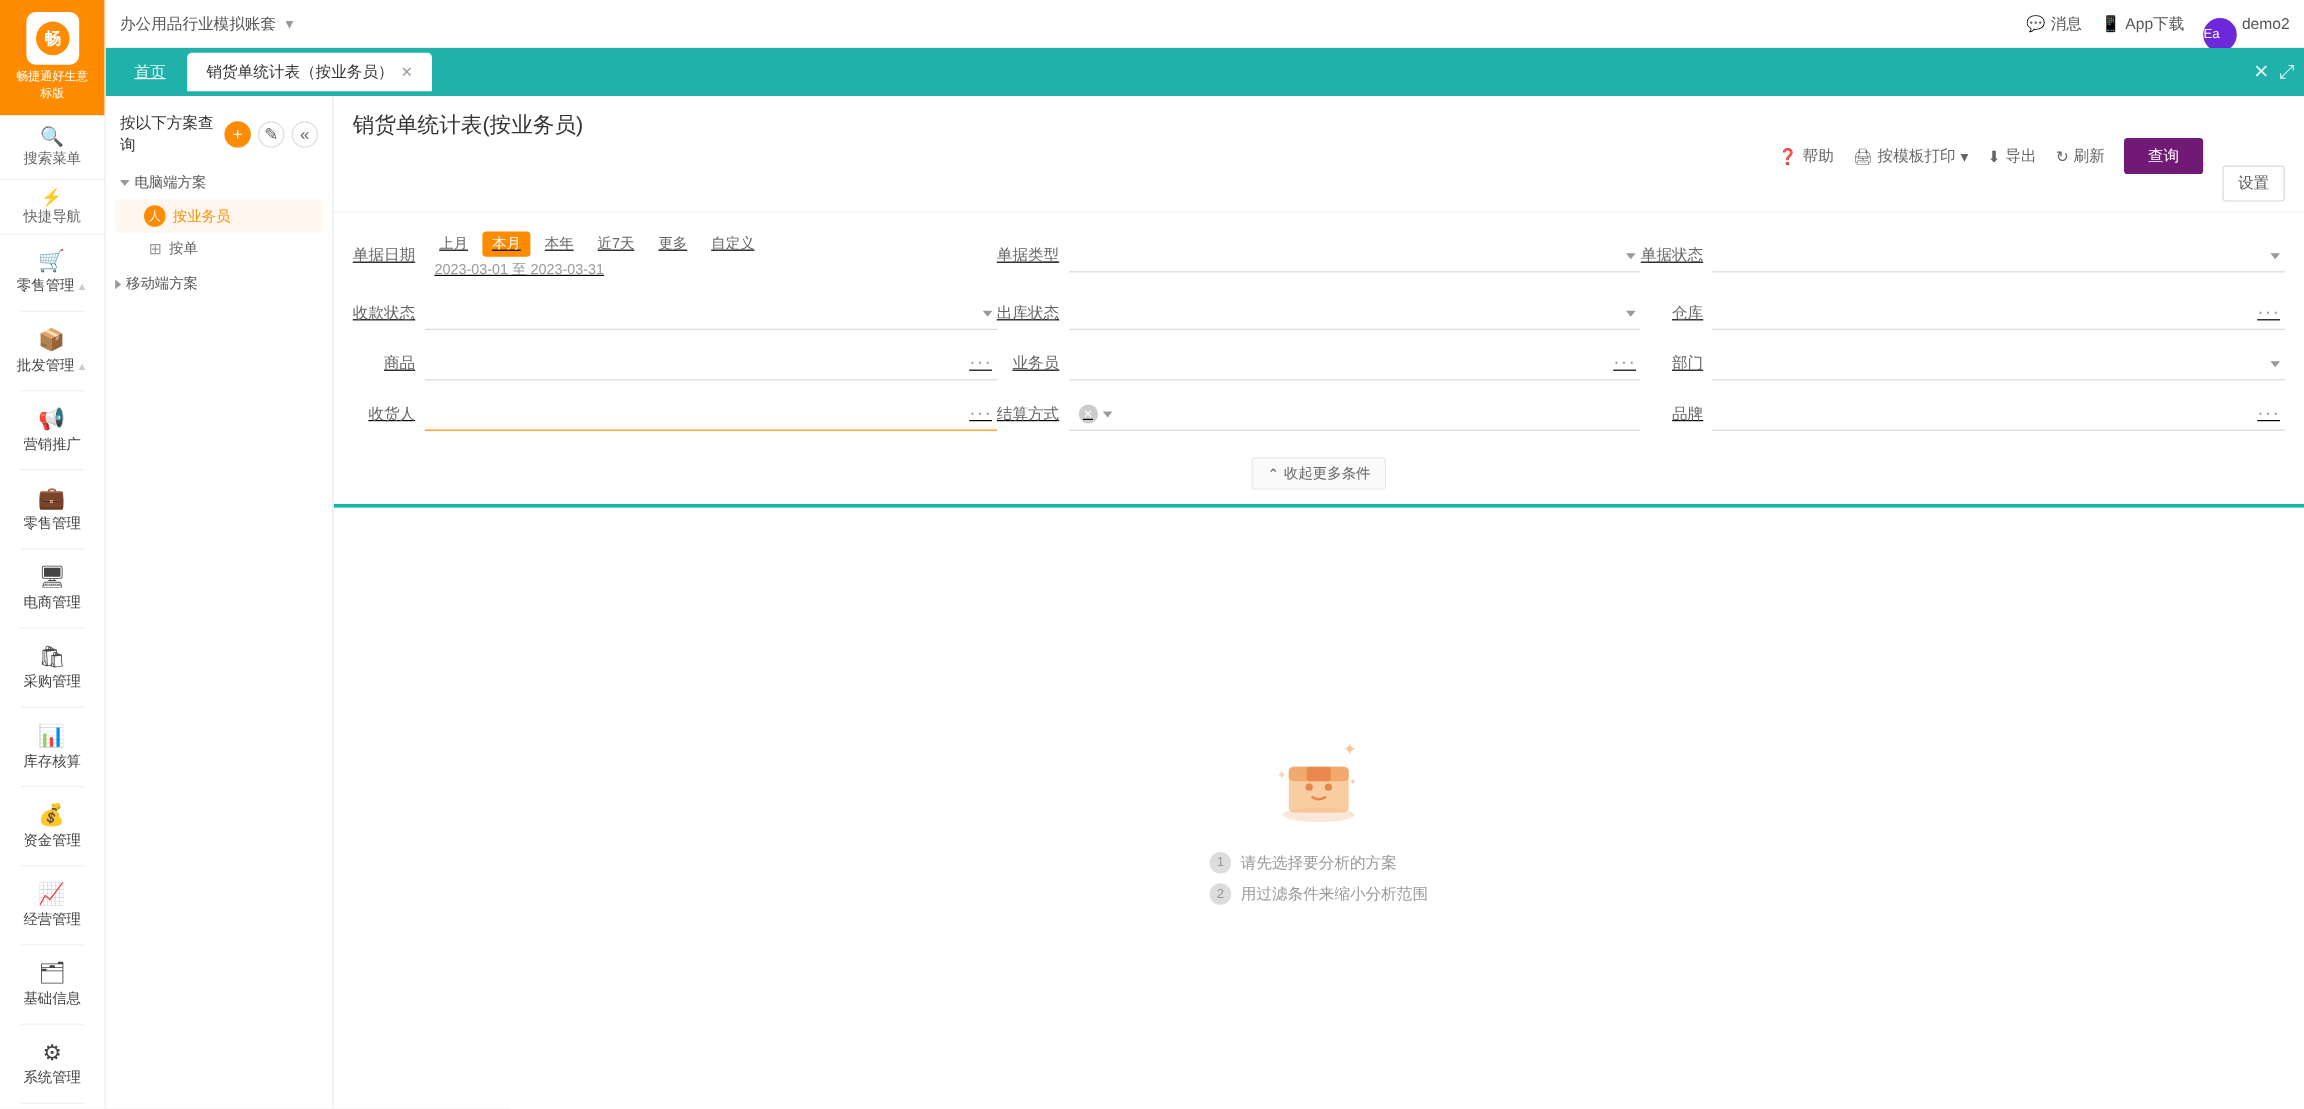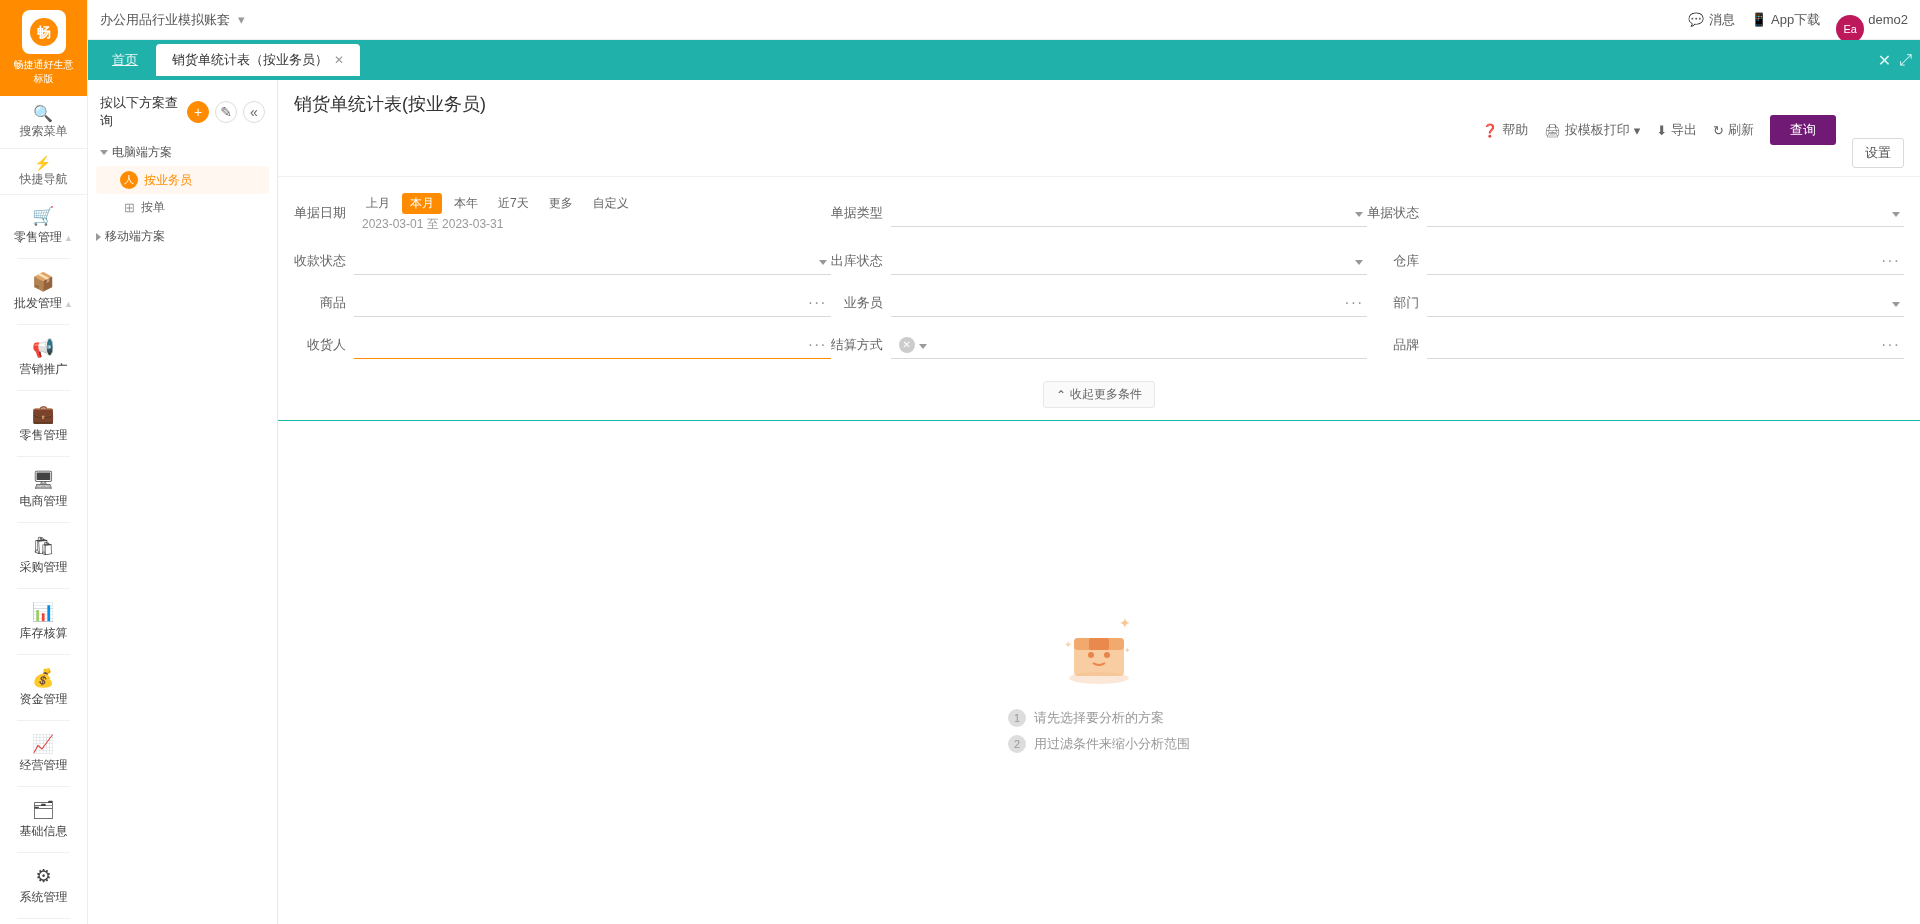--- a/index.html
+++ b/index.html
@@ -17,21 +17,21 @@
     .sidebar-divider { width: 80%; height: 1px; background: #f0f0f0; margin: 2px auto; }
 
     
     .main { flex: 1; display: flex; flex-direction: column; overflow: hidden; }
 
     
     .topbar { height: 40px; background: #fff; border-bottom: 1px solid #eee; display: flex; align-items: center; padding: 0 12px; justify-content: space-between; flex-shrink: 0; }
     .topbar-left { display: flex; align-items: center; gap: 8px; color: #555; font-size: 13px; }
     .topbar-right { display: flex; align-items: center; gap: 16px; color: #555; font-size: 13px; }
     .topbar-right-item { display: flex; align-items: center; gap: 4px; cursor: pointer; }
-    .user-avatar { width: 28px; height: 28px; border-radius: 50%; background: #be185d; display: flex; align-items: center; justify-content: center; color: #fff; font-size: 11px; overflow: hidden; margin-top: 19px; }
+    .user-avatar { width: 28px; height: 28px; border-radius: 50%; background: #6d28d9; display: flex; align-items: center; color: #fff; font-size: 11px; overflow: hidden; margin-top: 19px; }
 
     
     .tabbar { height: 40px; background: #20b2aa; display: flex; align-items: center; padding: 0 0 0 8px; flex-shrink: 0; gap: 2px; }
     .tab { height: 32px; padding: 0 16px; display: flex; align-items: center; gap: 6px; border-radius: 4px 4px 0 0; cursor: pointer; font-size: 13px; color: rgba(255,255,255,0.85); }
     .tab.active { background: #fff; color: #333; }
     .tab-close { font-size: 12px; color: #999; cursor: pointer; line-height: 1; }
     .tab-home { color: rgba(255,255,255,0.9); font-size: 13px; text-decoration: underline; }
     .tabbar-actions { margin-left: auto; display: flex; align-items: center; gap: 8px; padding-right: 8px; }
     .tabbar-action-btn { color: rgba(255,255,255,0.85); cursor: pointer; font-size: 16px; }
 
@@ -47,21 +47,21 @@
     .scheme-group { padding: 0 4px; }
     .scheme-group-title { display: flex; align-items: center; gap: 4px; padding: 4px 8px; font-size: 12px; color: #555; cursor: pointer; }
     .scheme-item { display: flex; align-items: center; gap: 6px; padding: 5px 8px 5px 24px; font-size: 12px; color: #555; cursor: pointer; border-radius: 4px; margin: 1px 4px; }
     .scheme-item.active { background: #fff7f0; color: #ff8c00; }
     .scheme-item .item-icon { width: 18px; height: 18px; border-radius: 50%; background: #ff8c00; color: #fff; font-size: 10px; display: flex; align-items: center; justify-content: center; flex-shrink: 0; }
     .sub-scheme-item { display: flex; align-items: center; gap: 6px; padding: 4px 8px 4px 32px; font-size: 12px; color: #666; cursor: pointer; }
     .mobile-group { margin-top: 4px; }
 
     
     .right-panel { flex: 1; background: #fff; overflow-y: auto; display: flex; flex-direction: column; }
-    .filter-section { padding: 16px 16px 0; border-bottom: 1px solid #14b8a6; }
+    .filter-section { padding: 16px 16px 0; border-bottom: 3px solid #14b8a6; text-decoration: underline; }
     .filter-row { display: flex; align-items: center; margin-bottom: 14px; gap: 0; }
     .filter-item { display: flex; align-items: center; gap: 8px; flex: 1; }
     .filter-label { color: #666; font-size: 13px; white-space: nowrap; min-width: 52px; text-align: right; }
     .filter-control { flex: 1; border-bottom: 1px solid #d9d9d9; min-height: 28px; display: flex; align-items: center; padding: 0 4px; cursor: pointer; font-size: 13px; color: #333; position: relative; }
     .filter-control .arrow { margin-left: auto; color: #999; font-size: 11px; }
     .filter-control .dots { margin-left: auto; color: #999; font-size: 16px; letter-spacing: 1px; }
     .filter-control .clear-btn { display: flex; align-items: center; justify-content: center; width: 16px; height: 16px; border-radius: 50%; background: #ccc; color: #fff; font-size: 10px; cursor: pointer; margin-left: 4px; }
     .filter-control.active-input { border-bottom-color: #ff8c00; }
 
     

